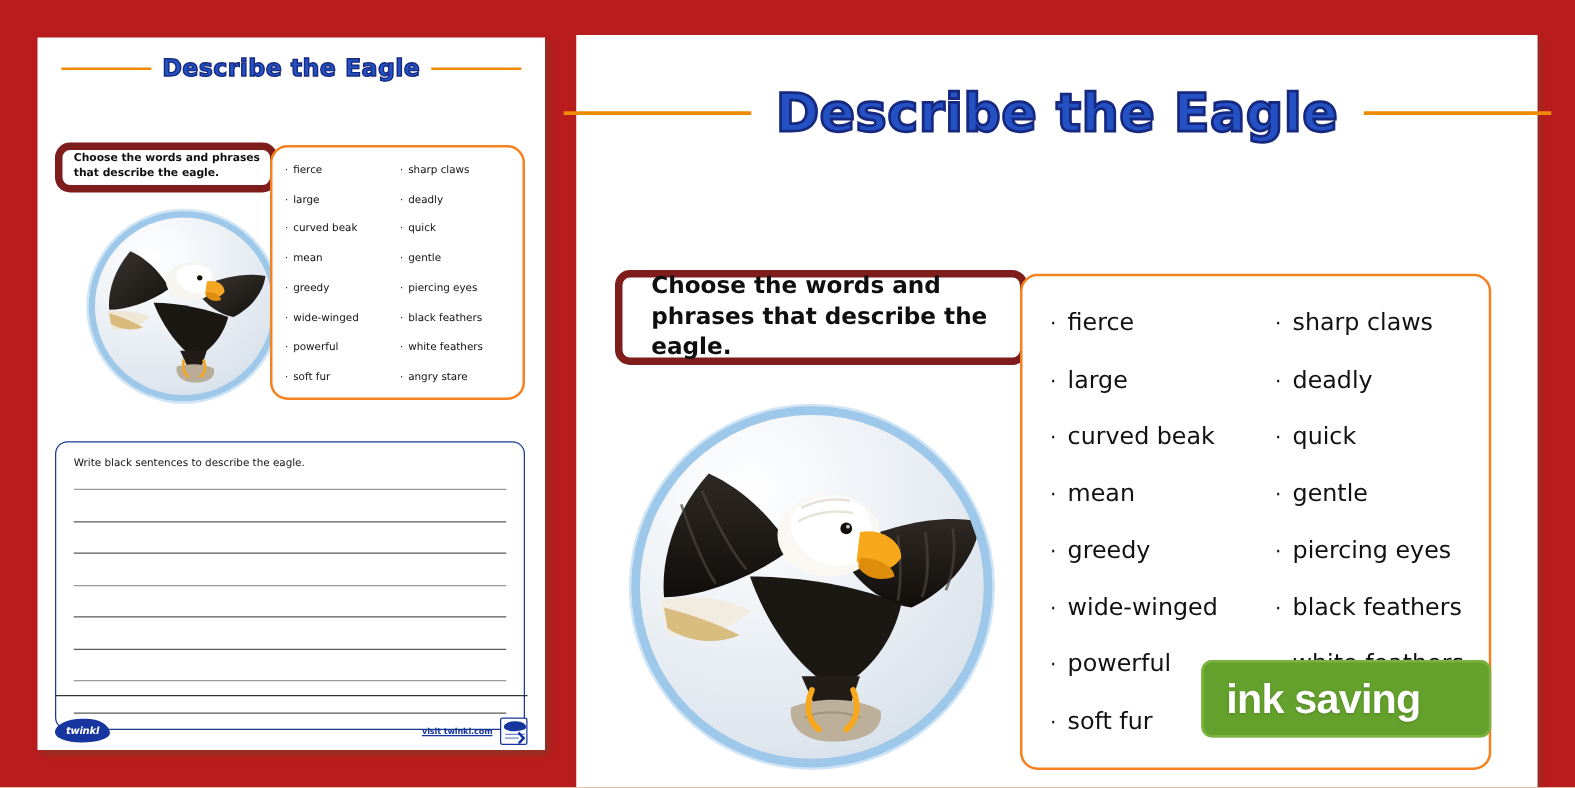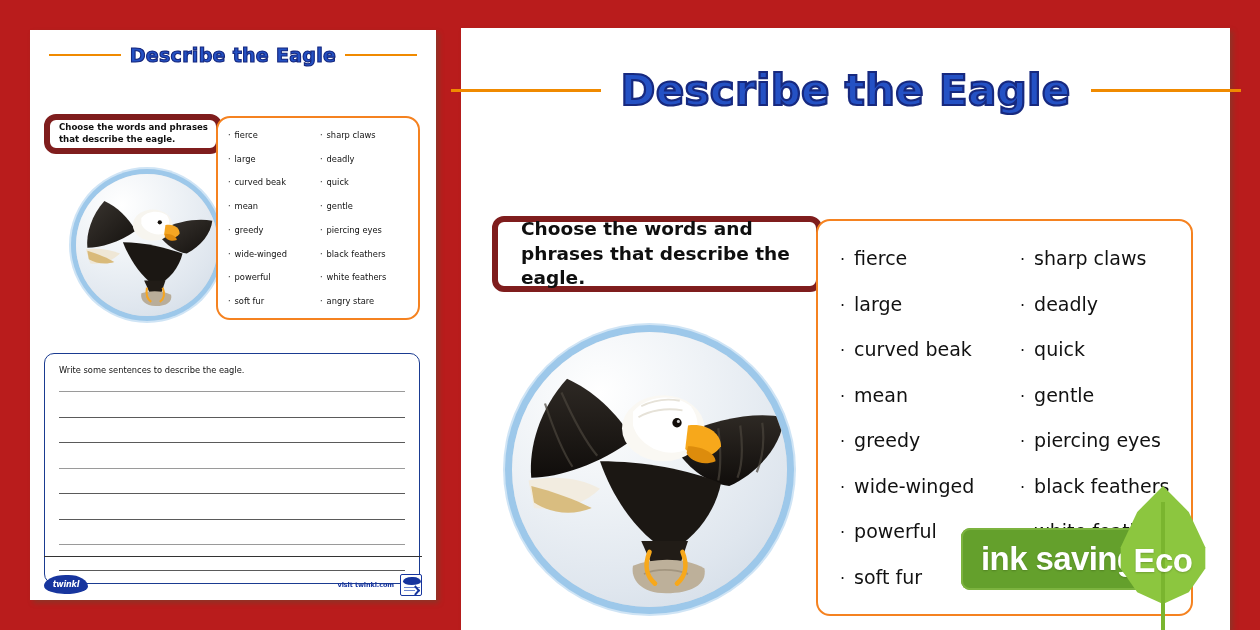--- a/index.html
+++ b/index.html
@@ -200,20 +200,21 @@
     font-style: italic;
     letter-spacing: -0.2px;
   }
   .footer-right { display: flex; align-items: center; gap: 6px; }
   .visit-text {
     color: #17359e;
     font-family: "DejaVu Sans", sans-serif;
     font-weight: bold;
     font-size: 6.5px;
     letter-spacing: -0.1px;
+    text-decoration: underline;
   }
   .badge-box {
     width: 22px; height: 22px;
     border: 1px solid #17359e;
     border-radius: 2px;
     background: #ffffff;
     position: relative;
     overflow: hidden;
   }
   .badge-cloud {
@@ -402,21 +403,21 @@
           <path d="M126 84 C134 84 142 88 142 93 C134 96 127 92 125 88 Z" fill="#e08c10"></path>
           <circle cx="118" cy="68" r="3" fill="#140f0a"></circle>
           <path d="M96 150 L104 168 L120 168 L126 150 Z" fill="#211c17"></path>
           <path d="M92 168 C104 164 122 164 134 170 C136 180 128 186 112 186 C98 186 90 178 92 168 Z" fill="#b9ad99"></path>
           <path d="M100 160 C98 170 100 176 106 180" stroke="#f5a623" stroke-width="3" fill="none"></path>
           <path d="M122 160 C126 170 124 176 118 180" stroke="#f5a623" stroke-width="3" fill="none"></path>
         </svg>
       </div>
 
       <div class="lines-box">
-        <span class="lines-prompt">Write some sentences to describe the eagle.</span>
+        <span class="lines-prompt">Write black sentences to describe the eagle.</span>
         <div class="rule-line"></div>
         <div class="rule-line dark"></div>
         <div class="rule-line dark"></div>
         <div class="rule-line"></div>
         <div class="rule-line dark"></div>
         <div class="rule-line dark"></div>
         <div class="rule-line"></div>
         <div class="rule-line dark"></div>
       </div>
     </div>
@@ -557,20 +558,15 @@
           <path d="M124 160 C128 170 126 178 120 183" stroke="#f7a81b" stroke-width="3.4" fill="none" stroke-linecap="round"></path>
         </svg>
       </div>
 
     </div>
   </div>
 
   <div id="eco-badge">
     <div class="eco-bar"></div>
     <span class="eco-ink">ink saving</span>
-    <div class="eco-leaf">
-      <div class="eco-leaf-shape"></div>
-      <div class="eco-leaf-vein"></div>
-      <span class="eco-word">Eco</span>
-    </div>
   </div>
 
 </div>
 
 </body></html>

